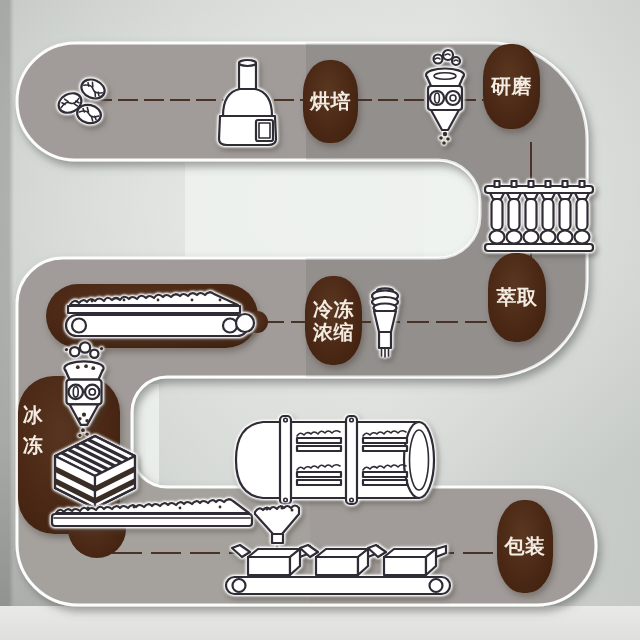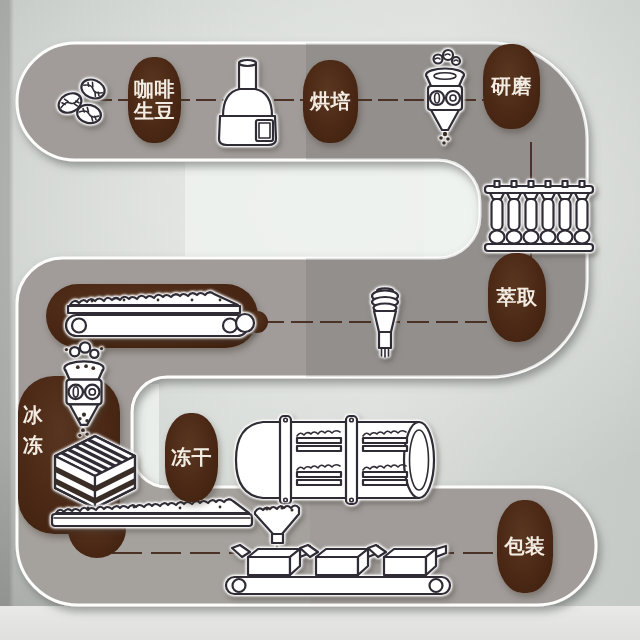--- a/index.html
+++ b/index.html
@@ -328,44 +328,41 @@
         <polygon class="ink" points="214,13 224,10 224,17 214,21"></polygon>
         <rect class="ink" x="162" y="21" width="42" height="18"></rect>
         <polygon class="ink" points="204,21 214,13 214,30 204,39"></polygon>
       </g>
       <rect class="ink" x="4" y="41" width="224" height="17" rx="8.5"></rect>
       <circle class="ink" cx="17" cy="49.5" r="6.5"></circle>
       <circle class="ink" cx="214" cy="49.5" r="6.5"></circle>
     </svg>
   </div>
 
-  <div class="pill" style="left:128px;top:57px;width:53px;height:86px;">
-    <span>咖啡</span>
-    <span>生豆</span>
-  </div>
 
   <div class="pill" style="left:303px;top:60px;width:55px;height:83px;">
     <span>烘培</span>
   </div>
 
   <div class="pill" style="left:483px;top:44px;width:57px;height:85px;">
     <span>研磨</span>
   </div>
 
   <div class="pill" style="left:488px;top:253px;width:58px;height:89px;">
     <span>萃取</span>
   </div>
 
+  <div class="pill" style="left:305px;top:276px;width:57px;height:89px;">
+    <span>冷冻</span>
+    <span>浓缩</span>
+  </div>
 
   <div class="vtext" style="left:18px;top:400px;width:30px;">
     <div>冰</div>
     <div>冻</div>
   </div>
 
-  <div class="pill" style="left:165px;top:413px;width:53px;height:89px;">
-    <span>冻干</span>
-  </div>
 
   <div class="pill" style="left:497px;top:500px;width:56px;height:93px;">
     <span>包装</span>
   </div>
 
 </div>
 
 </body></html>

